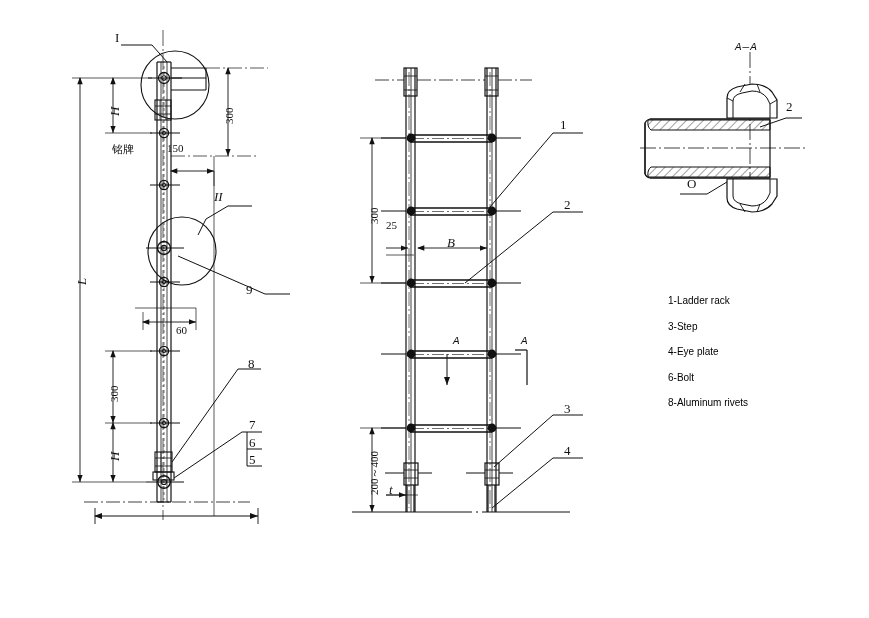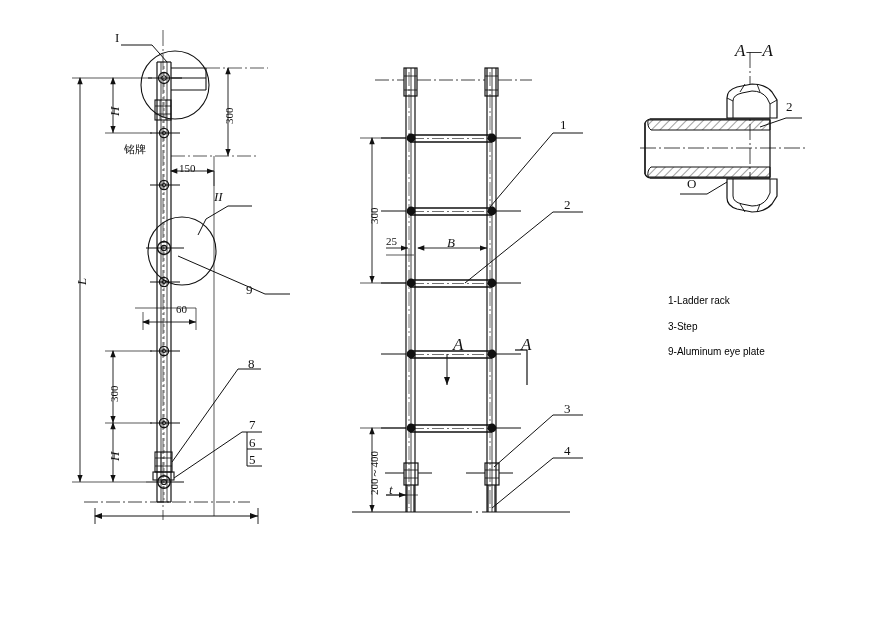--- a/index.html
+++ b/index.html
@@ -12,21 +12,21 @@
   #legend .legend-row{font-family:"Liberation Sans",sans-serif;
        font-size:10px;line-height:25.5px;color:#000;white-space:nowrap;}
   
   .lbl{position:absolute;font-family:"Liberation Serif",serif;
        color:#111;white-space:nowrap;line-height:1;}
   .num{font-size:13px;}
   .dim{font-size:11px;}
   .ital{font-style:italic;font-size:13px;}
   .rot{transform:rotate(-90deg);transform-origin:left top;}
   .cjk{font-family:"DejaVu Sans",sans-serif;font-size:11px;}
-  .sec{font-style:italic;font-size:17px;letter-spacing:1px;}
+  .sec{font-style:italic;font-size:11px;letter-spacing:1px;font-family:Liberation Mono, monospace;}
 </style>
 </head>
 <body>
 
 <div class="stage">
 
 <svg width="869" height="618">
   <defs>
     <marker id="ar" markerWidth="9" markerHeight="9" refX="8" refY="3" orient="auto" markerUnits="strokeWidth">
       <path d="M0,0 L8,3 L0,6 z" fill="#111"></path>
@@ -329,39 +329,39 @@
 <div class="lbl ital rot" style="left:75px;top:285px;">L</div>
 
 <div class="lbl ital rot" style="left:108px;top:116px;">H</div>
 
 <div class="lbl ital rot" style="left:108px;top:461px;">H</div>
 
 <div class="lbl dim rot" style="left:224px;top:124px;">300</div>
 
 <div class="lbl dim rot" style="left:109px;top:402px;">300</div>
 
-<div class="lbl dim" style="left:179px;top:143px;margin-top:20px;">150</div>
-
-<div class="lbl dim" style="left:176px;top:304px;">60</div>
-
-<div class="lbl cjk" style="left:124px;top:144px;">铭牌</div>
+<div class="lbl dim" style="left:167px;top:143px;">150</div>
+
+<div class="lbl dim" style="left:176px;top:325px;">60</div>
+
+<div class="lbl cjk" style="left:112px;top:144px;">铭牌</div>
 
 <div class="lbl num" style="left:246px;top:283px;">9</div>
 
 <div class="lbl num" style="left:248px;top:357px;">8</div>
 
 <div class="lbl num" style="left:249px;top:418px;">7</div>
 
 <div class="lbl num" style="left:249px;top:436px;">6</div>
 
 <div class="lbl num" style="left:249px;top:453px;">5</div>
 
 <div class="lbl dim rot" style="left:369px;top:224px;">300</div>
 
-<div class="lbl dim" style="left:386px;top:236px;">25</div>
+<div class="lbl dim" style="left:386px;top:220px;">25</div>
 
 <div class="lbl ital" style="left:447px;top:236px;">B</div>
 
 <div class="lbl dim rot" style="left:369px;top:495px;">200～400</div>
 
 <div class="lbl ital" style="left:389px;top:483px;">t</div>
 
 <div class="lbl sec" style="left:453px;top:336px;">A</div>
 
 <div class="lbl sec" style="left:521px;top:336px;">A</div>
@@ -376,16 +376,18 @@
 
 <div class="lbl sec" style="left:735px;top:42px;">A—A</div>
 
 <div class="lbl num" style="left:786px;top:100px;">2</div>
 
 <div class="lbl dim" style="left:687px;top:177px;font-size:13px;">O</div>
 
 <div id="legend">
   <div class="legend-row">1-Ladder rack</div>
   <div class="legend-row">3-Step</div>
-  <div class="legend-row">9-Aluminum eye plate</div>
+  <div class="legend-row">4-Eye plate</div>
+  <div class="legend-row">6-Bolt</div>
+  <div class="legend-row">8-Aluminum rivets</div>
 </div>
 
 </div>
 
 </body></html>

